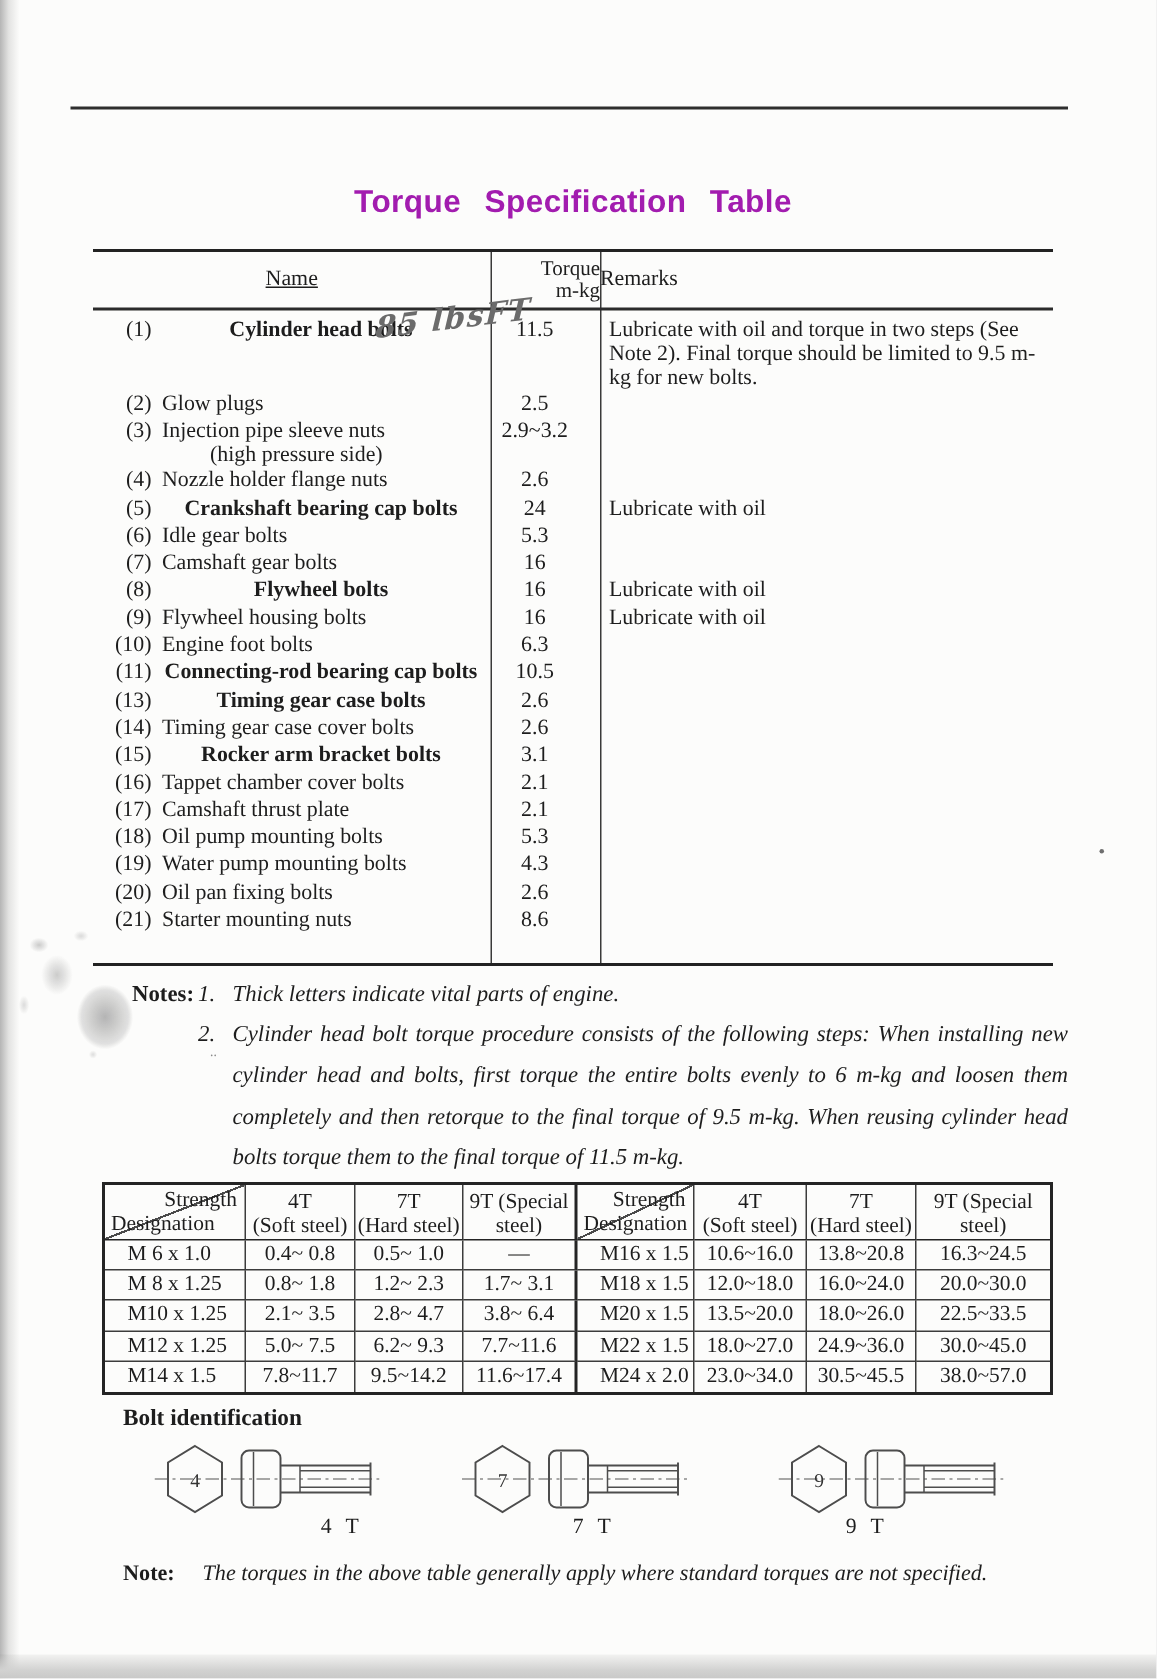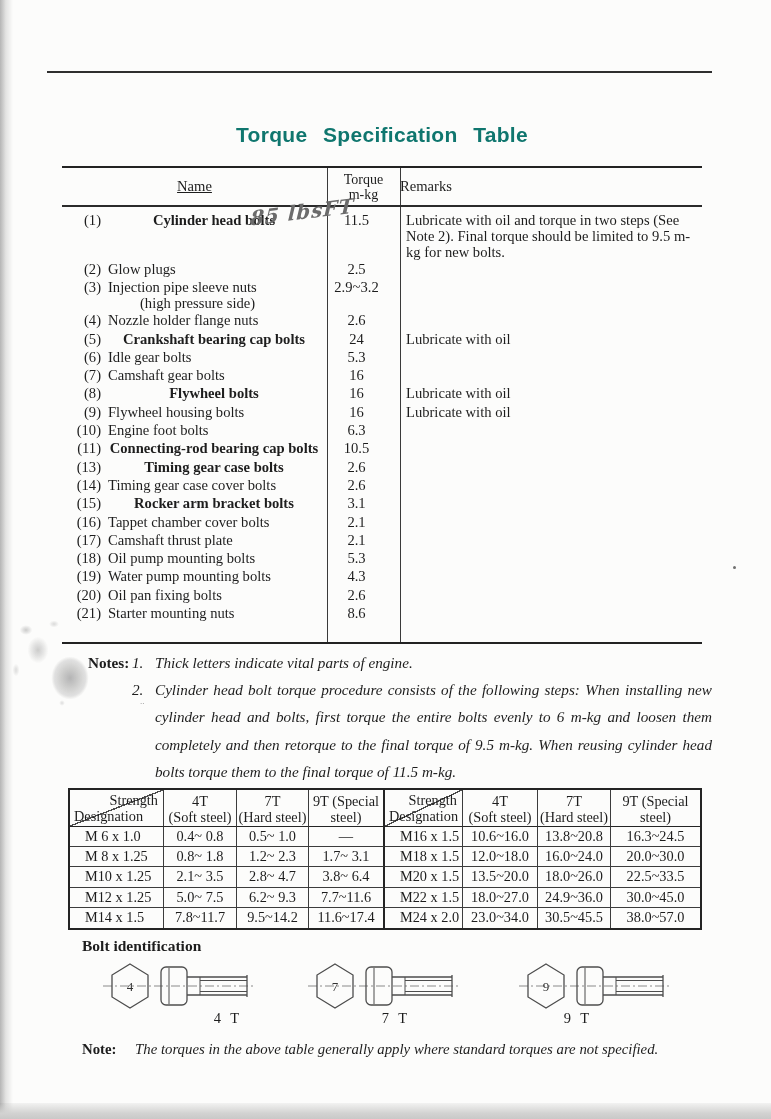--- a/index.html
+++ b/index.html
@@ -22,31 +22,31 @@
       radial-gradient(ellipse 5px 9px at 12px 62px, rgba(145,145,145,.30), rgba(0,0,0,0) 70%),
       radial-gradient(ellipse 4px 4px at 58px 95px, rgba(150,150,150,.30), rgba(0,0,0,0) 70%);
     filter:blur(.4px);}
   .speck-a{position:absolute;left:140px;top:700px;width:9px;height:3px;color:#8a8a8a;font-size:9px;line-height:3px;}
   .speck-b{position:absolute;left:733px;top:566px;width:3px;height:3px;background:#6f6f6f;border-radius:50%;}
   .top-rule{position:absolute;left:47px;top:71px;width:665px;height:2px;background:#2e2e2e;}
 
   
   .title{position:absolute;left:62px;top:123px;width:640px;margin:0;
     text-align:center;font-family:"Liberation Sans",sans-serif;font-weight:bold;
-    font-size:21px;letter-spacing:.3px;word-spacing:.45em;color:#0f766e;}
+    font-size:21px;letter-spacing:.3px;word-spacing:.45em;color:#a21caf;}
 
   
   .ttable{position:absolute;left:62px;top:166px;width:640px;height:474px;
     border-top:2px solid #222;border-bottom:2px solid #222;font-size:14.6px;}
   .ttable .vline{position:absolute;top:0;bottom:0;width:1px;background:#3a3a3a;}
   .ttable .v1{left:265px;}
   .ttable .v2{left:338px;}
   .thead{display:flex;height:37px;align-items:center;}
   .th-name{width:265px;text-align:center;text-decoration:underline;}
-  .th-torque{width:73px;text-align:center;line-height:15px;font-size:14px;}
+  .th-torque{width:73px;text-align:right;line-height:15px;font-size:14px;}
   .th-remarks{flex:1;text-align:left;}
   .head-rule{position:absolute;left:0;top:37px;width:640px;height:1.5px;background:#2b2b2b;}
   .trows{position:absolute;left:0;top:44px;right:0;}
   .trow{display:flex;height:18.3px;line-height:16.5px;align-items:flex-start;}
   .trow.h48{height:48.5px;}
   .trow.h33{height:33.5px;}
   .rnum{width:46px;text-align:right;padding-right:7px;box-sizing:border-box;flex:none;}
   .rname{width:212px;flex:none;}
   .rname .sub{display:block;margin-left:32px;}
   .vital{font-weight:bold;text-align:center;}

